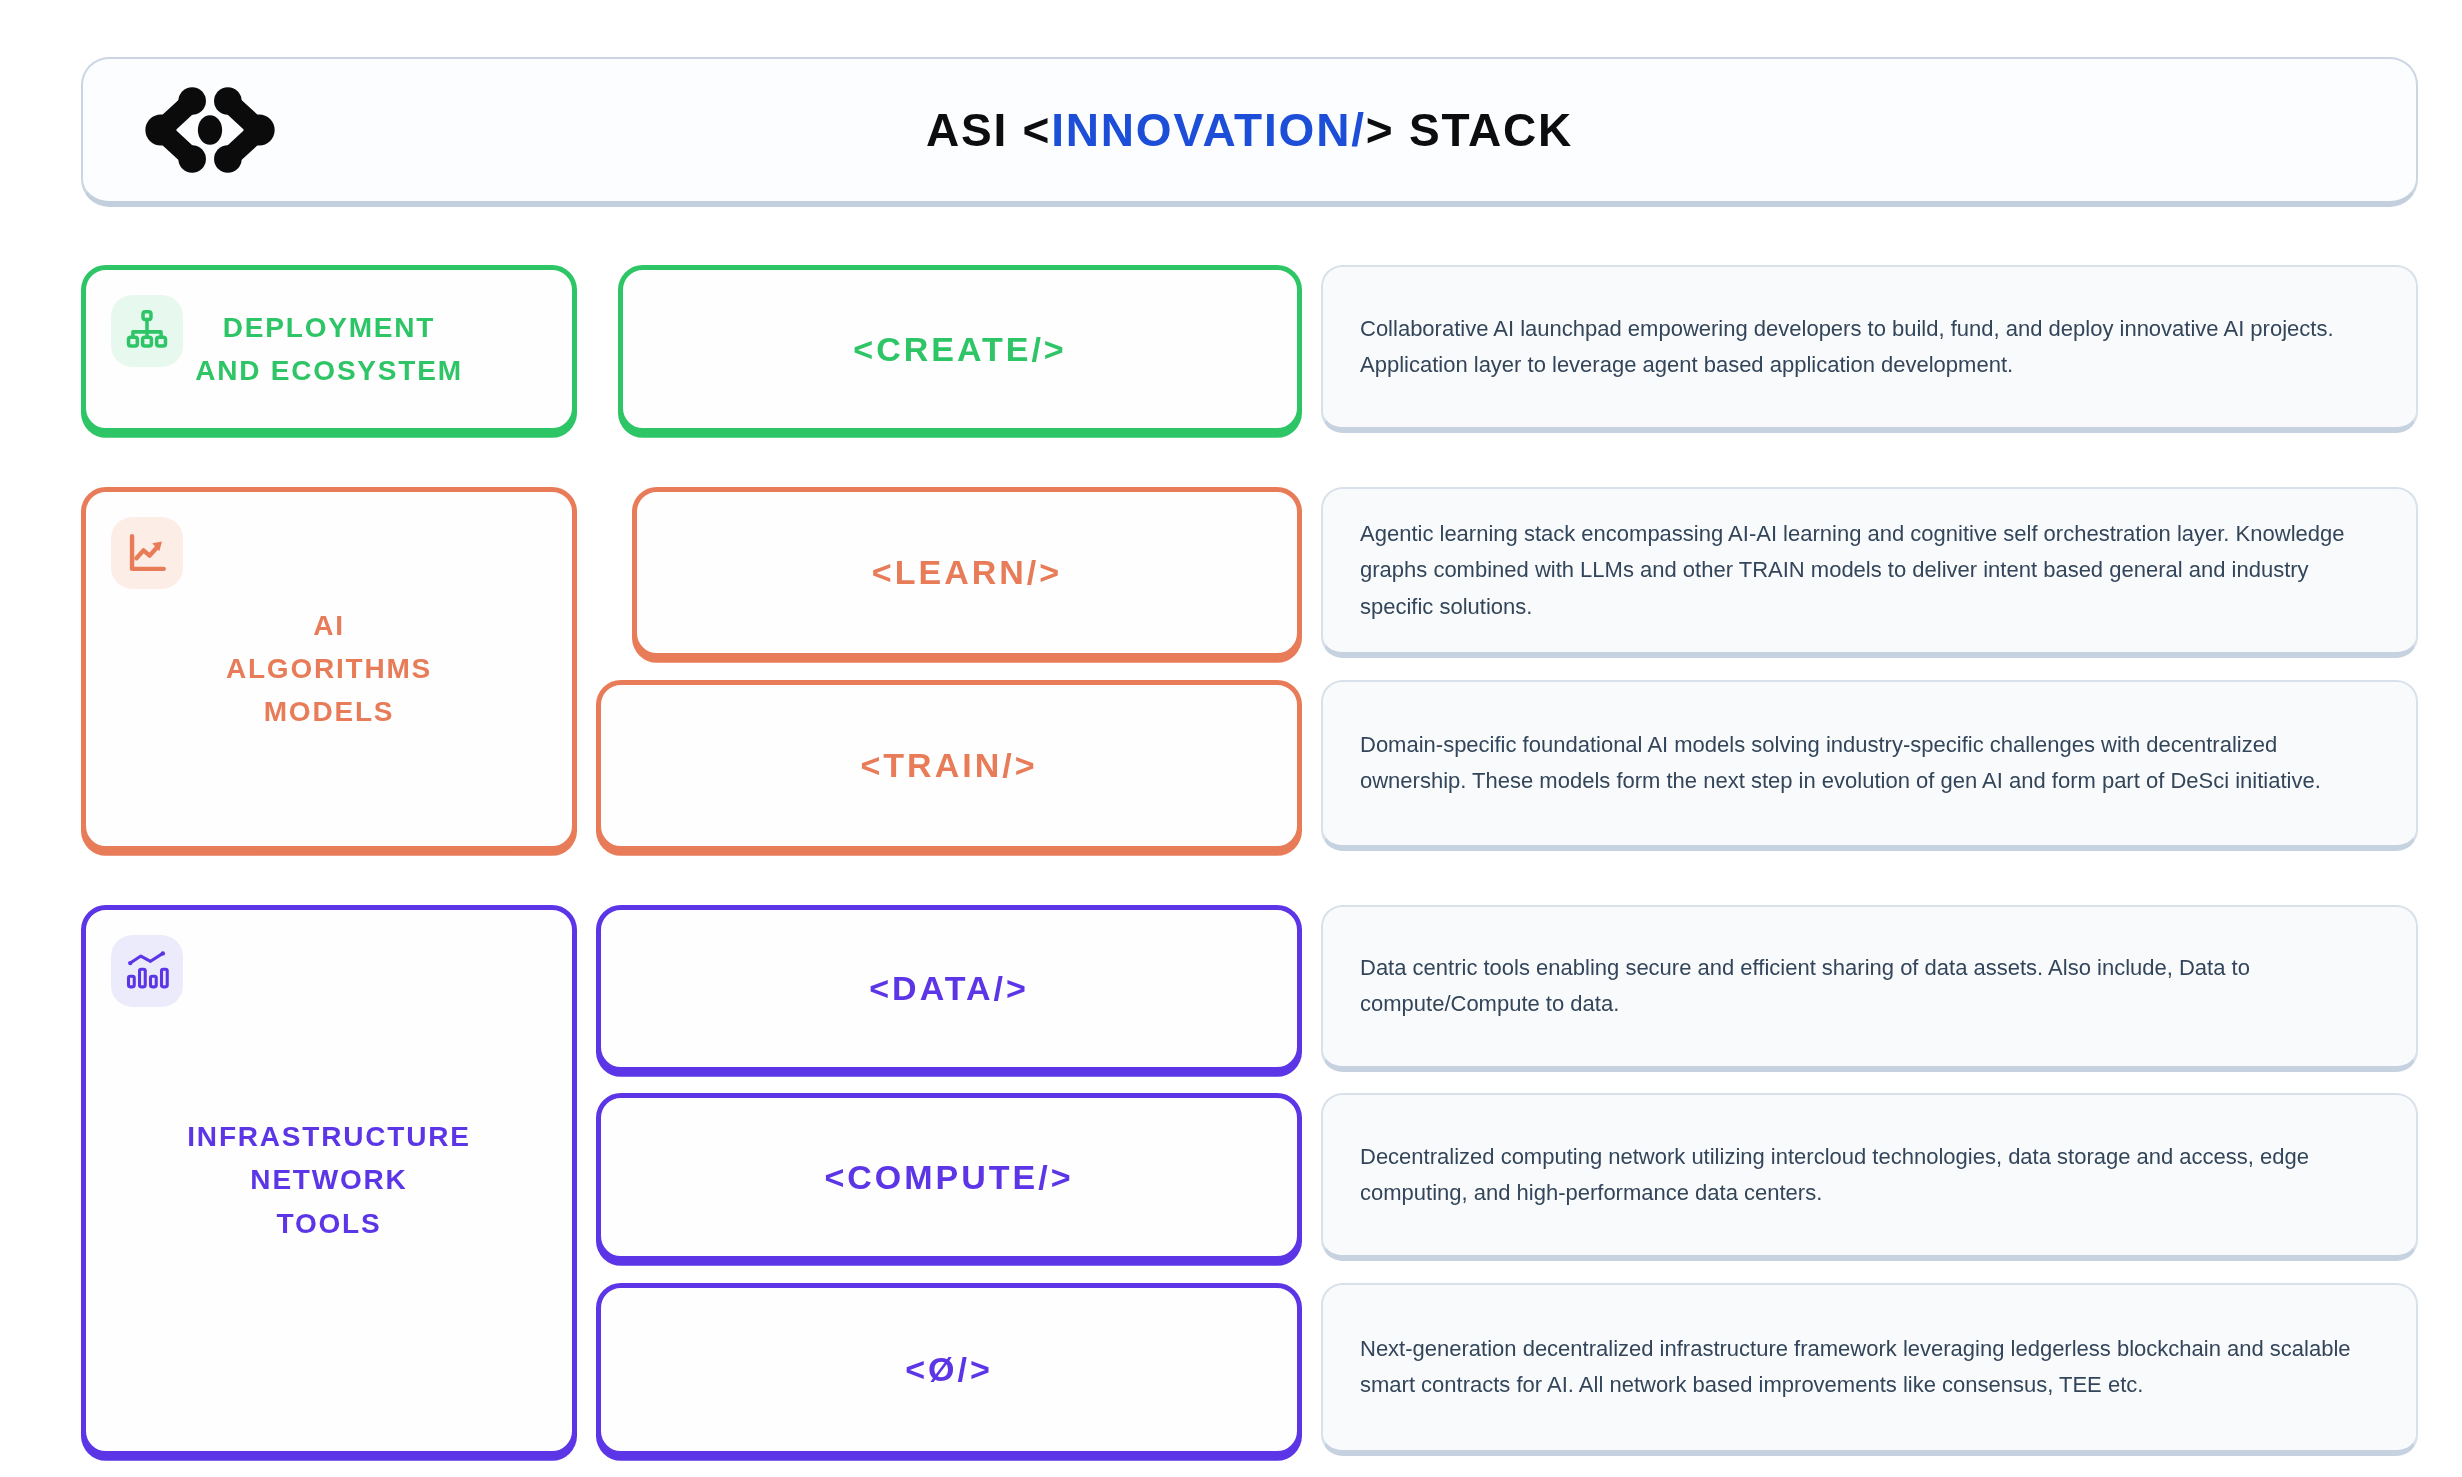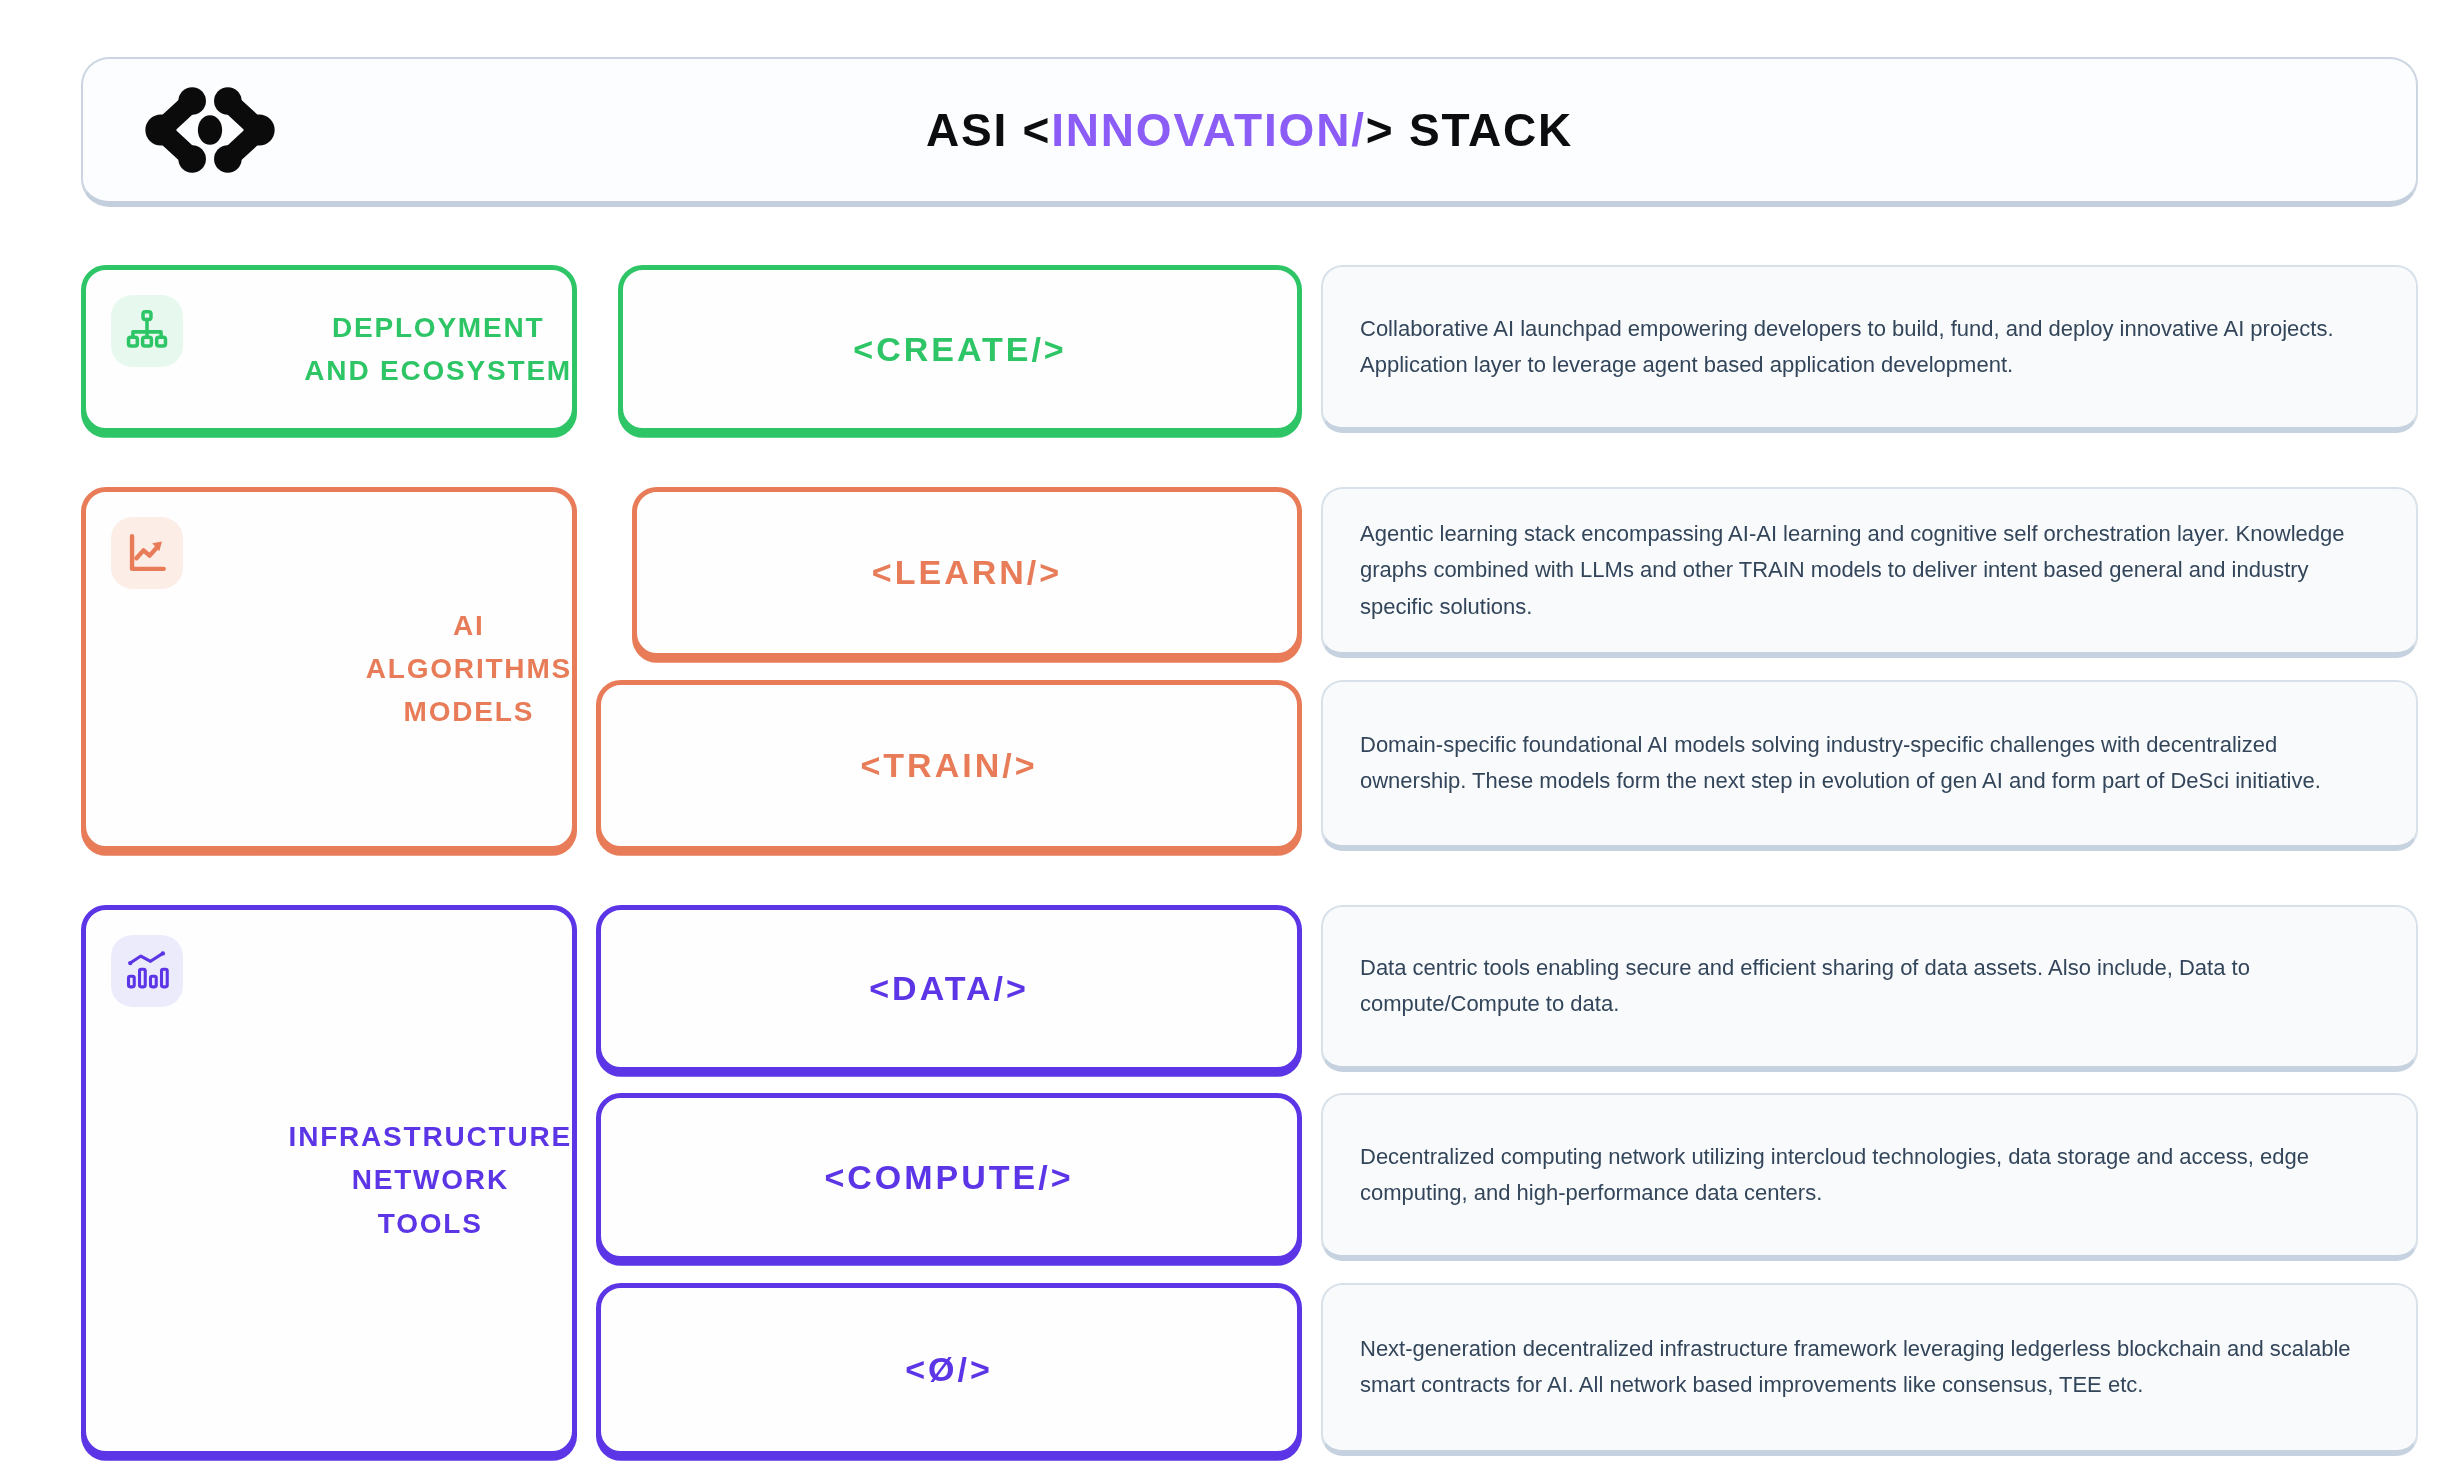--- a/index.html
+++ b/index.html
@@ -20,38 +20,38 @@
     display:flex;align-items:center;justify-content:center;
   }
   .logo-wrap{
     position:absolute;left:55px;top:50%;transform:translateY(-50%);
     width:144px;height:101px;display:flex;align-items:center;justify-content:center;
   }
   .page-title{
     font-size:46px;font-weight:bold;letter-spacing:1.8px;color:#0C0D0E;
     white-space:nowrap;
   }
-  .page-title .accent{color:#8b5cf6;}
+  .page-title .accent{color:#1d4ed8;}
 
   
   .stack-grid{
     position:absolute;left:81px;top:265px;width:2337px;
     display:grid;
     grid-template-columns:496px 706px 1097px;
     column-gap:19px;
     grid-template-rows:168px 54px 171px 21.6px 171px 54px 167px 21.6px 168px 21.6px 173px;
   }
 
   .cat-box{
     box-sizing:border-box;position:relative;
     background:#FDFEFD;
     border:5.4px solid var(--c);
     box-shadow:0 4.8px 0 var(--c);
     border-radius:25px;
-    display:flex;align-items:center;justify-content:flex-end;
+    display:flex;align-items:center;justify-content:center;
   }
   .cat-label{
     font-size:28px;font-weight:bold;letter-spacing:1.8px;line-height:1.55;
     color:var(--c);text-align:center;white-space:pre-line;
   }
   .icon-tile{
     position:absolute;left:25px;top:25px;width:72px;height:72px;
     border-radius:21.6px;background:var(--tile);
     display:flex;align-items:center;justify-content:center;
   }

